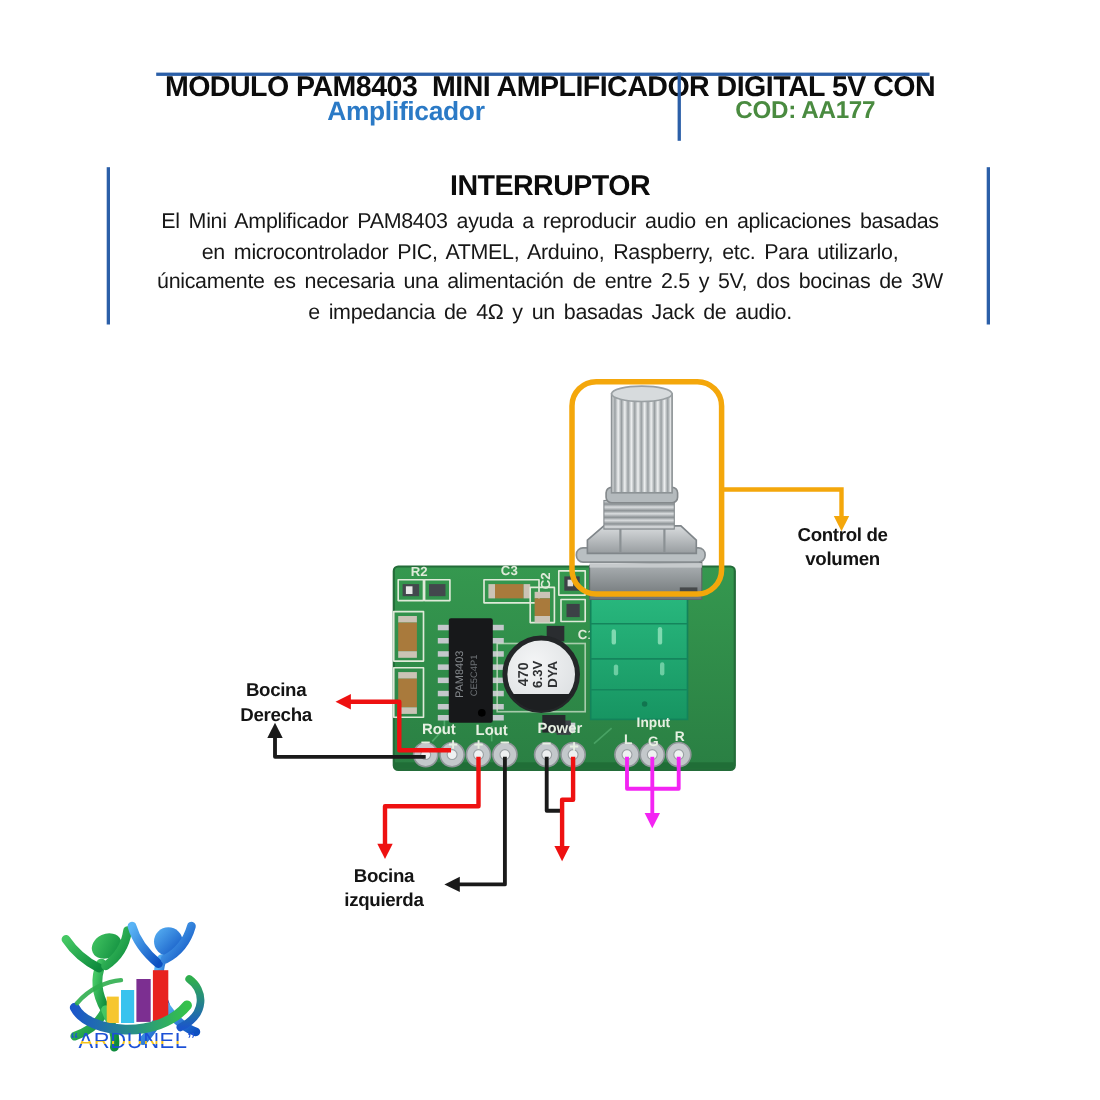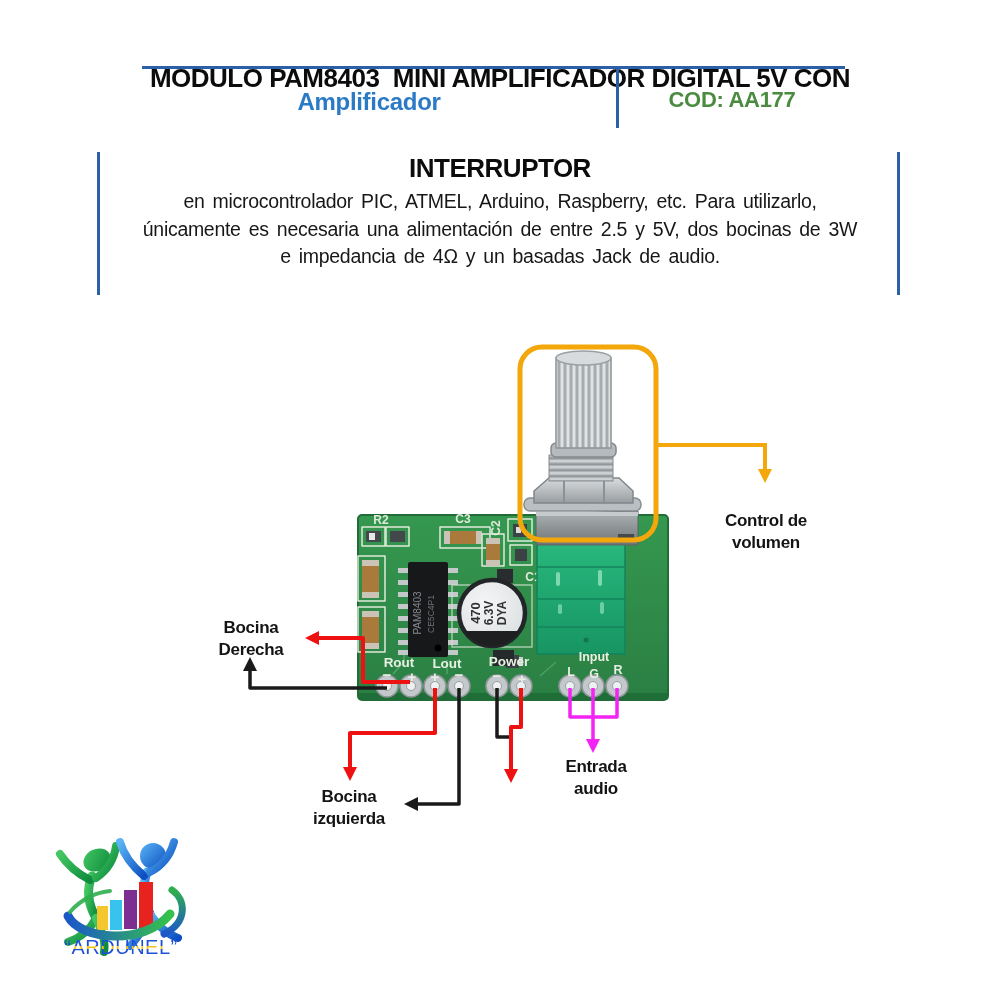--- a/index.html
+++ b/index.html
@@ -16,21 +16,21 @@
   .code{left:619px;top:87px;width:226px;text-align:center;font-size:22px;font-weight:bold;
         color:#4a8b40;letter-spacing:-0.3px;}
   
   .bracket{width:3px;height:143px;background:#2b5fa8;top:152px;}
   .bracket.left{left:97px;} .bracket.right{left:897px;}
   .desc{left:100px;top:188px;width:800px;text-align:center;font-size:19.5px;line-height:27.5px;
         color:#171717;letter-spacing:-0.3px;word-spacing:3px;}
   
   .note{font-size:17px;line-height:22px;font-weight:bold;color:#141414;text-align:center;
         letter-spacing:-0.3px;}
-  #note-volume{left:696px;top:510px;width:140px;}
+  #note-volume{left:696px;top:476px;width:140px;}
   #note-right-speaker{left:191px;top:617px;width:120px;}
   #note-left-speaker{left:279px;top:786px;width:140px;}
   #note-vcc{left:436px;top:792px;width:150px;line-height:23px;}
   #note-audio{left:536px;top:756px;width:120px;}
   
   .brand{left:40px;top:936px;width:162px;text-align:center;font-size:20px;font-weight:normal;
          letter-spacing:0.5px;color:#1b49c8;}
   @supports (-webkit-background-clip:text){
     .brand span{background:linear-gradient(180deg,#1c50d6 0 46%,#f3c21a 46% 58%,#1c50d6 58% 100%);
          -webkit-background-clip:text;background-clip:text;color:transparent;}
@@ -47,20 +47,21 @@
     <div>INTERRUPTOR</div>
   </div>
   <div class="abs hrule"></div>
   <div class="abs vrule"></div>
   <div class="abs category">Amplificador</div>
   <div class="abs code">COD: AA177</div>
 
   <div class="abs bracket left"></div>
   <div class="abs bracket right"></div>
   <div class="abs desc">
+    <div>El Mini Amplificador PAM8403 ayuda a reproducir audio en aplicaciones basadas</div>
     <div>en microcontrolador PIC, ATMEL, Arduino, Raspberry, etc. Para utilizarlo,</div>
     <div>únicamente es necesaria una alimentación de entre 2.5 y 5V, dos bocinas de 3W</div>
     <div>e impedancia de 4Ω y un basadas Jack de audio.</div>
   </div>
 
   <svg class="abs" style="left:0;top:0;" width="1000" height="1000" viewBox="0 0 1000 1000">
     <defs>
       <linearGradient id="knurl" gradientUnits="userSpaceOnUse" x1="556" y1="0" x2="562" y2="0" spreadMethod="repeat">
         <stop offset="0" stop-color="#eef0f1"></stop>
           <stop offset="0.5" stop-color="#989ea1"></stop>
@@ -288,24 +289,20 @@
     <div>volumen</div>
   </div>
   <div class="abs note" id="note-right-speaker">
     <div>Bocina</div>
     <div>Derecha</div>
   </div>
   <div class="abs note" id="note-left-speaker">
     <div>Bocina</div>
     <div>izquierda</div>
   </div>
-  <div class="abs note" id="note-audio">
-    <div>Entrada</div>
-    <div>audio</div>
-  </div>
 
   <svg class="abs" style="left:52px;top:828px;" width="160" height="130" viewBox="0 0 160 130">
     <defs>
       <linearGradient id="gf" x1="0" y1="0" x2="1" y2="1">
         <stop offset="0" stop-color="#44c763"></stop>
           <stop offset="1" stop-color="#0d8a3c"></stop>
       </linearGradient>
       <linearGradient id="bf" x1="0" y1="0" x2="1" y2="1">
         <stop offset="0" stop-color="#5ab4f5"></stop>
           <stop offset="1" stop-color="#0c4fc0"></stop>

